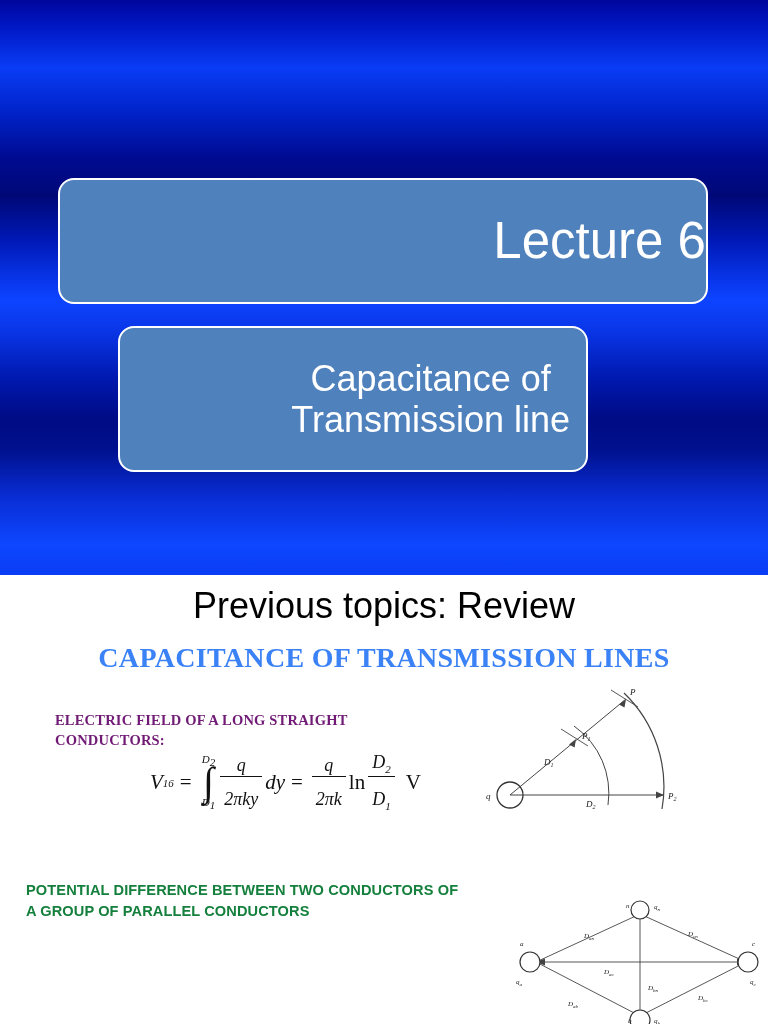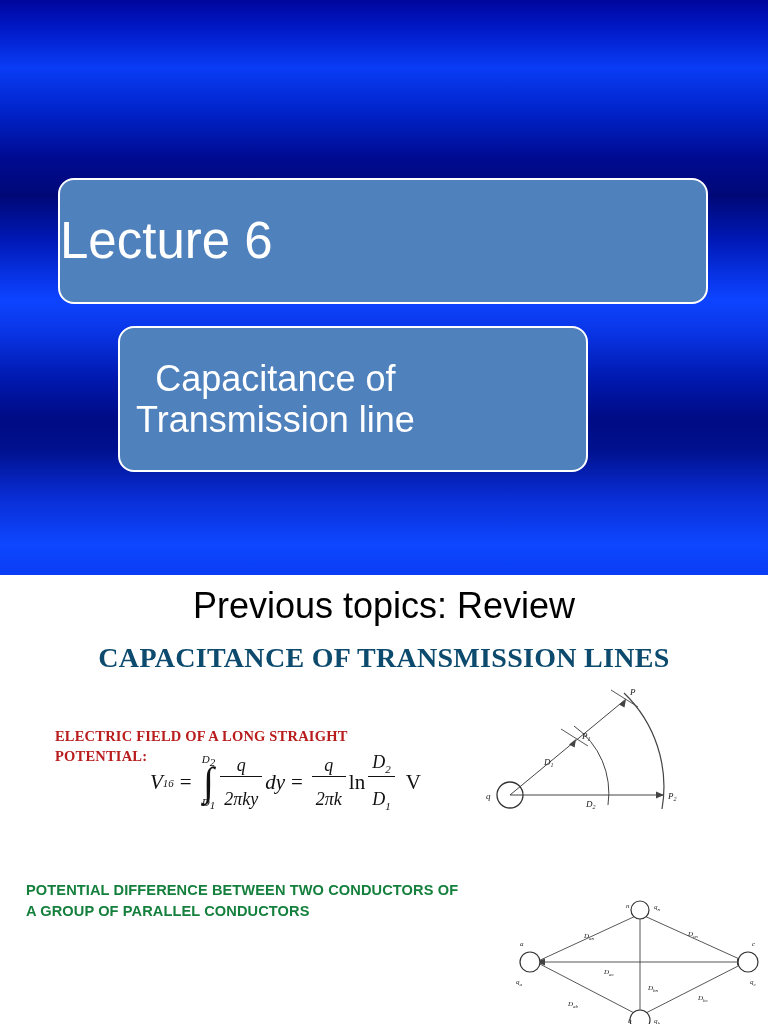--- a/index.html
+++ b/index.html
@@ -44,21 +44,21 @@
 
   .tbox {
     position: absolute;
     box-sizing: border-box;
     background: #4f81bd;
     border: 2px solid #ffffff;
     border-radius: 16px;
     color: #ffffff;
     display: flex;
     align-items: center;
-    justify-content: flex-start;
+    justify-content: flex-end;
     text-align: center;
     line-height: 1.14;
     font-weight: 400;
   }
 
   #title-box {
     left: 58px;
     top: 178px;
     width: 650px;
     height: 126px;
@@ -96,34 +96,34 @@
   }
 
   #capacitance-heading {
     position: absolute;
     left: 0; top: 67px;
     width: 768px;
     text-align: center;
     font-family: "Liberation Serif", serif;
     font-weight: bold;
     font-size: 28px;
-    color: #0c4a6e;
+    color: #3b82f6;
     letter-spacing: 0.3px;
   }
 
   #efield-label {
     position: absolute;
     left: 55px;
-    top: 152px;
+    top: 136px;
     width: 330px;
     font-family: "Liberation Serif", serif;
     font-weight: bold;
     font-size: 14.5px;
     line-height: 1.35;
-    color: #b91c1c;
+    color: #701a75;
     letter-spacing: 0.2px;
   }
 
   
   #formula {
     position: absolute;
     left: 150px;
     top: 178px;
     font-family: "Liberation Serif", serif;
     font-size: 21px;
@@ -220,21 +220,21 @@
 </div>
 
 <div id="slide-review">
 
   <div id="review-heading">Previous topics: Review</div>
 
   <div id="capacitance-heading">CAPACITANCE OF TRANSMISSION LINES</div>
 
   <div id="efield-label">
     <span>ELECTRIC FIELD OF A LONG STRAIGHT</span><br>
-    <span>POTENTIAL:</span>
+    <span>CONDUCTORS:</span>
   </div>
 
   <div id="formula">
     <span class="it">V</span>
       <span class="sub">16</span>
     <span class="op">=</span>
 
     <span class="intg">
       <span class="lim"><span>D</span><span class="sub">2</span></span>
       <span class="glyph">∫</span>

